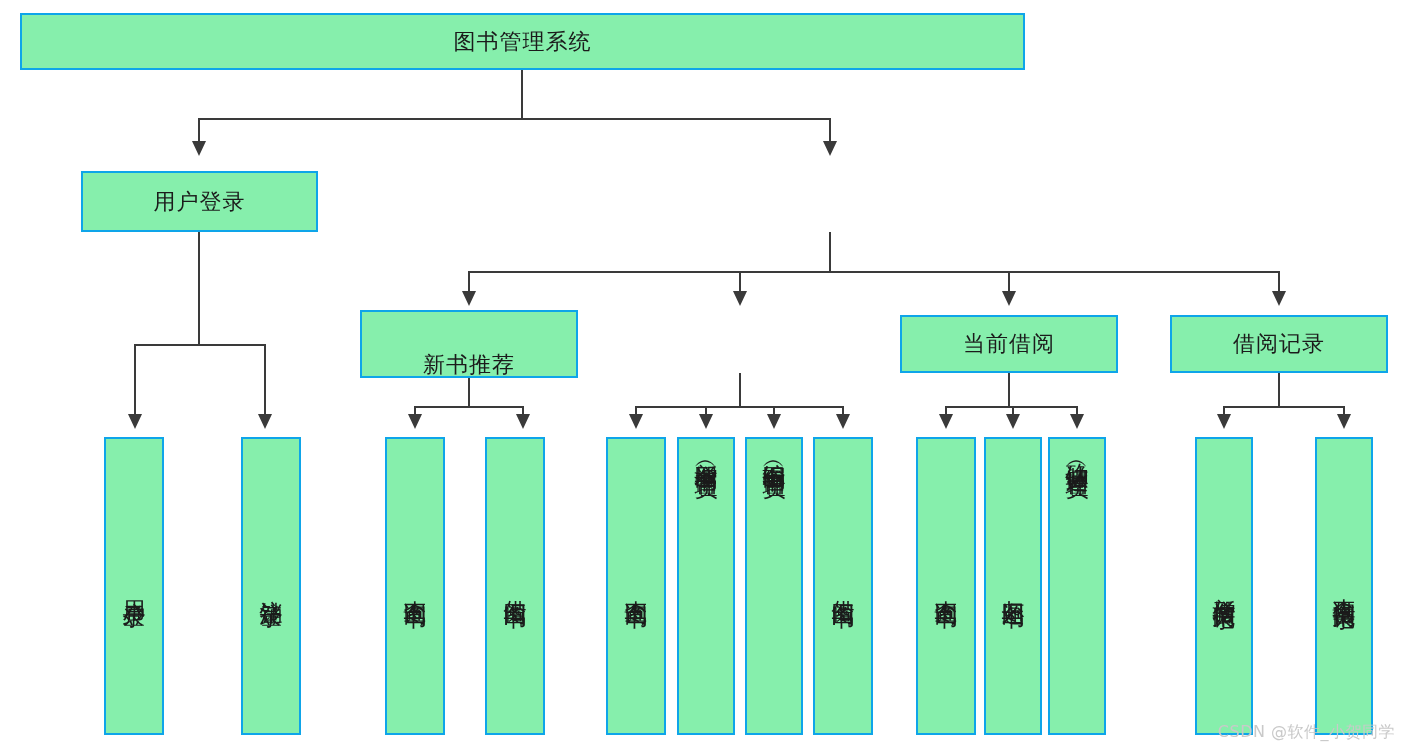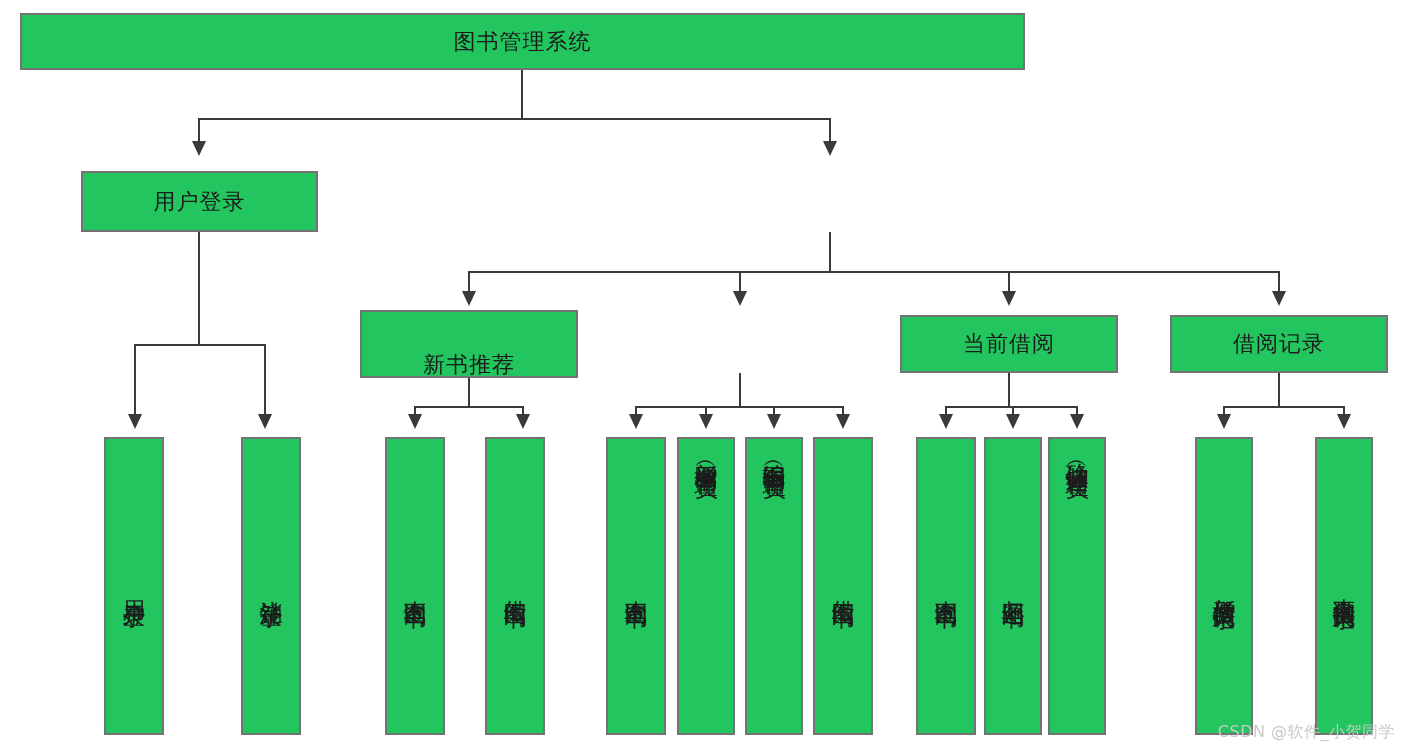--- a/index.html
+++ b/index.html
@@ -7,22 +7,22 @@
   body{
     font-family:"DejaVu Sans","Liberation Sans",sans-serif;
     width:1405px;height:747px;overflow:hidden;
   }
   #canvas{position:relative;width:1405px;height:747px;background:#ffffff;}
 
   
   .node{
     position:absolute;
     box-sizing:border-box;
-    background:#22c55e;
-    border:2px solid #737373;
+    background:#86efac;
+    border:2px solid #0ea5e9;
     display:flex;
     align-items:center;
     justify-content:center;
     color:#1b1b1b;
     z-index:3;
   }
   .node.h{               
     font-size:22px;
     letter-spacing:1px;
     line-height:1;

